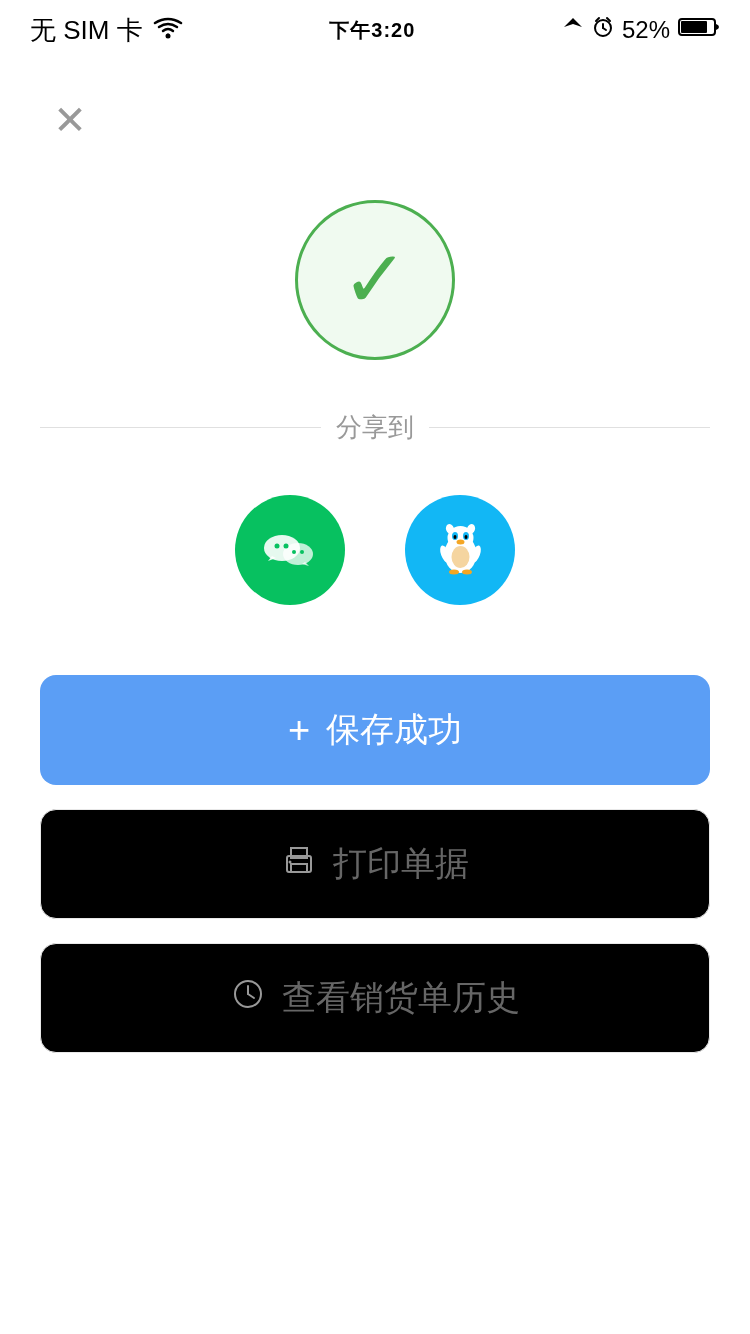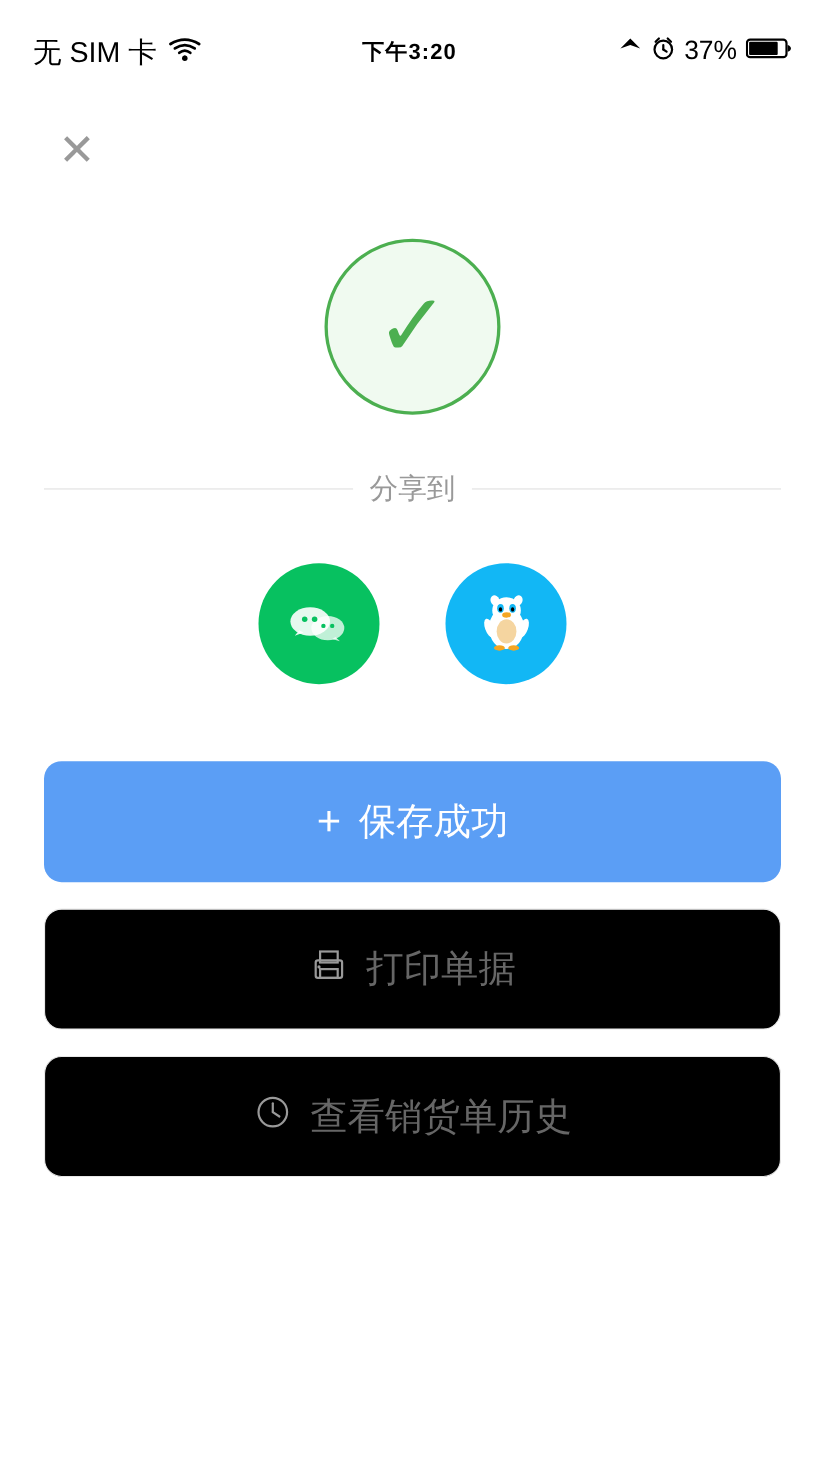--- a/index.html
+++ b/index.html
@@ -17,21 +17,20 @@
     
     .status-bar {
       width: 100%;
       height: 60px;
       background: #ffffff;
       display: flex;
       align-items: center;
       justify-content: space-between;
       padding: 0 30px;
       flex-shrink: 0;
-      margin-top: 17px;
     }
 
     .status-left {
       display: flex;
       align-items: center;
       gap: 10px;
       font-size: 26px;
       color: #000;
       font-weight: 500;
     }
@@ -236,21 +235,21 @@
     </span>
     <span>
       <svg width="22" height="22" viewBox="0 0 22 22" fill="none">
         <circle cx="11" cy="12" r="8" stroke="#000" stroke-width="2" fill="none"></circle>
         <line x1="11" y1="8" x2="11" y2="12" stroke="#000" stroke-width="2" stroke-linecap="round"></line>
         <line x1="11" y1="12" x2="14" y2="14" stroke="#000" stroke-width="2" stroke-linecap="round"></line>
         <line x1="7" y1="2" x2="4" y2="5" stroke="#000" stroke-width="2" stroke-linecap="round"></line>
         <line x1="15" y1="2" x2="18" y2="5" stroke="#000" stroke-width="2" stroke-linecap="round"></line>
       </svg>
     </span>
-    <span>37%</span>
+    <span>52%</span>
     <span>
       <svg width="42" height="22" viewBox="0 0 42 22">
         <rect x="1" y="3" width="36" height="16" rx="3" ry="3" stroke="#000" stroke-width="2" fill="none"></rect>
         <rect x="3" y="5" width="26" height="12" rx="1" fill="#000"></rect>
         <path d="M38 8 Q41 9 41 11 Q41 13 38 14 Z" fill="#000"></path>
       </svg>
     </span>
   </div>
 </div>
 

